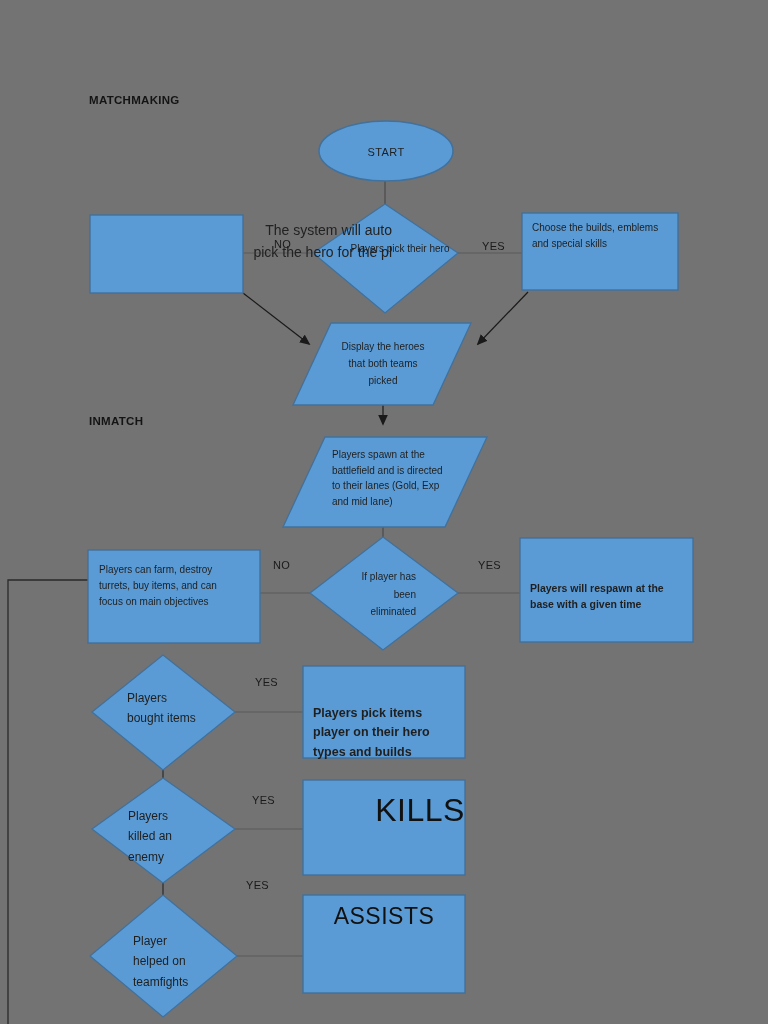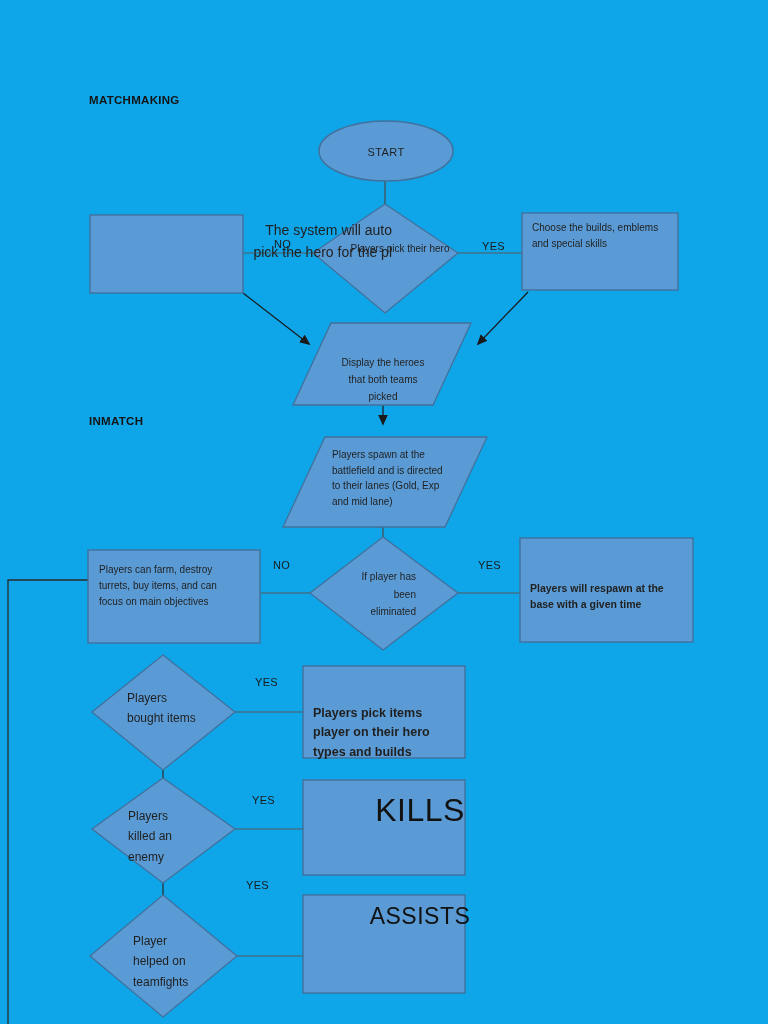--- a/index.html
+++ b/index.html
@@ -1,29 +1,29 @@
 <!DOCTYPE html>
 <html><head>
 <meta charset="utf-8">
 <style>
   html,body{margin:0;padding:0;background:#fff;}
   #page{
-    position:relative;width:768px;height:1024px;background:#0ea5e9;overflow:hidden;
+    position:relative;width:768px;height:1024px;background:#737373;overflow:hidden;
     font-family:"Liberation Sans","DejaVu Sans",sans-serif;color:#1c1c1c;
   }
   #shapes{position:absolute;left:0;top:0;width:768px;height:1024px;}
   .txt{position:absolute;color:#1f1f1f;}
   .section-label{font-size:11.5px;font-weight:bold;letter-spacing:.3px;color:#141414;}
   .node-text{font-size:10px;line-height:1.62;}
   .small-node-text{font-size:12px;line-height:1.7;}
   .edge-label{font-size:11px;color:#1a1a1a;letter-spacing:.3px;}
   .bold{font-weight:bold;margin-top:32px;}
   .center{text-align:center;}
   .big-label{font-size:32px;letter-spacing:.5px;color:#111;padding-left:36px;}
-  .big-label2{font-size:23px;letter-spacing:.5px;color:#111;padding-left:36px;}
+  .big-label2{font-size:23px;letter-spacing:.5px;color:#111;}
   .annotation{font-size:14px;line-height:1.6;text-align:right;color:#222;}
 </style>
 </head>
 <body>
 
 <div id="page">
 
   <svg id="shapes" viewBox="0 0 768 1024">
     <defs>
       <marker id="arw" markerWidth="9" markerHeight="8" refX="7.5" refY="4" orient="auto">
@@ -70,21 +70,21 @@
 
   <div class="txt annotation" style="left:252px;top:219px;width:140px;">The system will auto pick the hero for the pl</div>
 
   <div class="txt edge-label" style="left:274px;top:238px;">NO</div>
   <div class="txt edge-label" style="left:482px;top:240px;">YES</div>
 
   <div class="txt node-text center" style="left:340px;top:240px;width:100px;line-height:1.85;margin-left:10px;">Players pick their hero</div>
 
   <div class="txt node-text" style="left:532px;top:220px;width:138px;line-height:1.6;">Choose the builds, emblems and special skills</div>
 
-  <div class="txt node-text center" style="left:337px;top:354px;width:92px;line-height:1.72;">Display the heroes that both teams picked</div>
+  <div class="txt node-text center" style="left:337px;top:338px;width:92px;line-height:1.72;">Display the heroes that both teams picked</div>
 
   <div class="txt section-label" style="left:89px;top:415px;">INMATCH</div>
 
   <div class="txt node-text" style="left:332px;top:447px;width:112px;line-height:1.55;">Players spawn at the battlefield and is directed to their lanes (Gold, Exp and mid lane)</div>
 
   <div class="txt edge-label" style="left:273px;top:559px;">NO</div>
   <div class="txt edge-label" style="left:478px;top:559px;">YES</div>
 
   <div class="txt node-text" style="left:352px;top:568px;width:64px;line-height:1.75;text-align:right;">If player has been eliminated</div>
 

